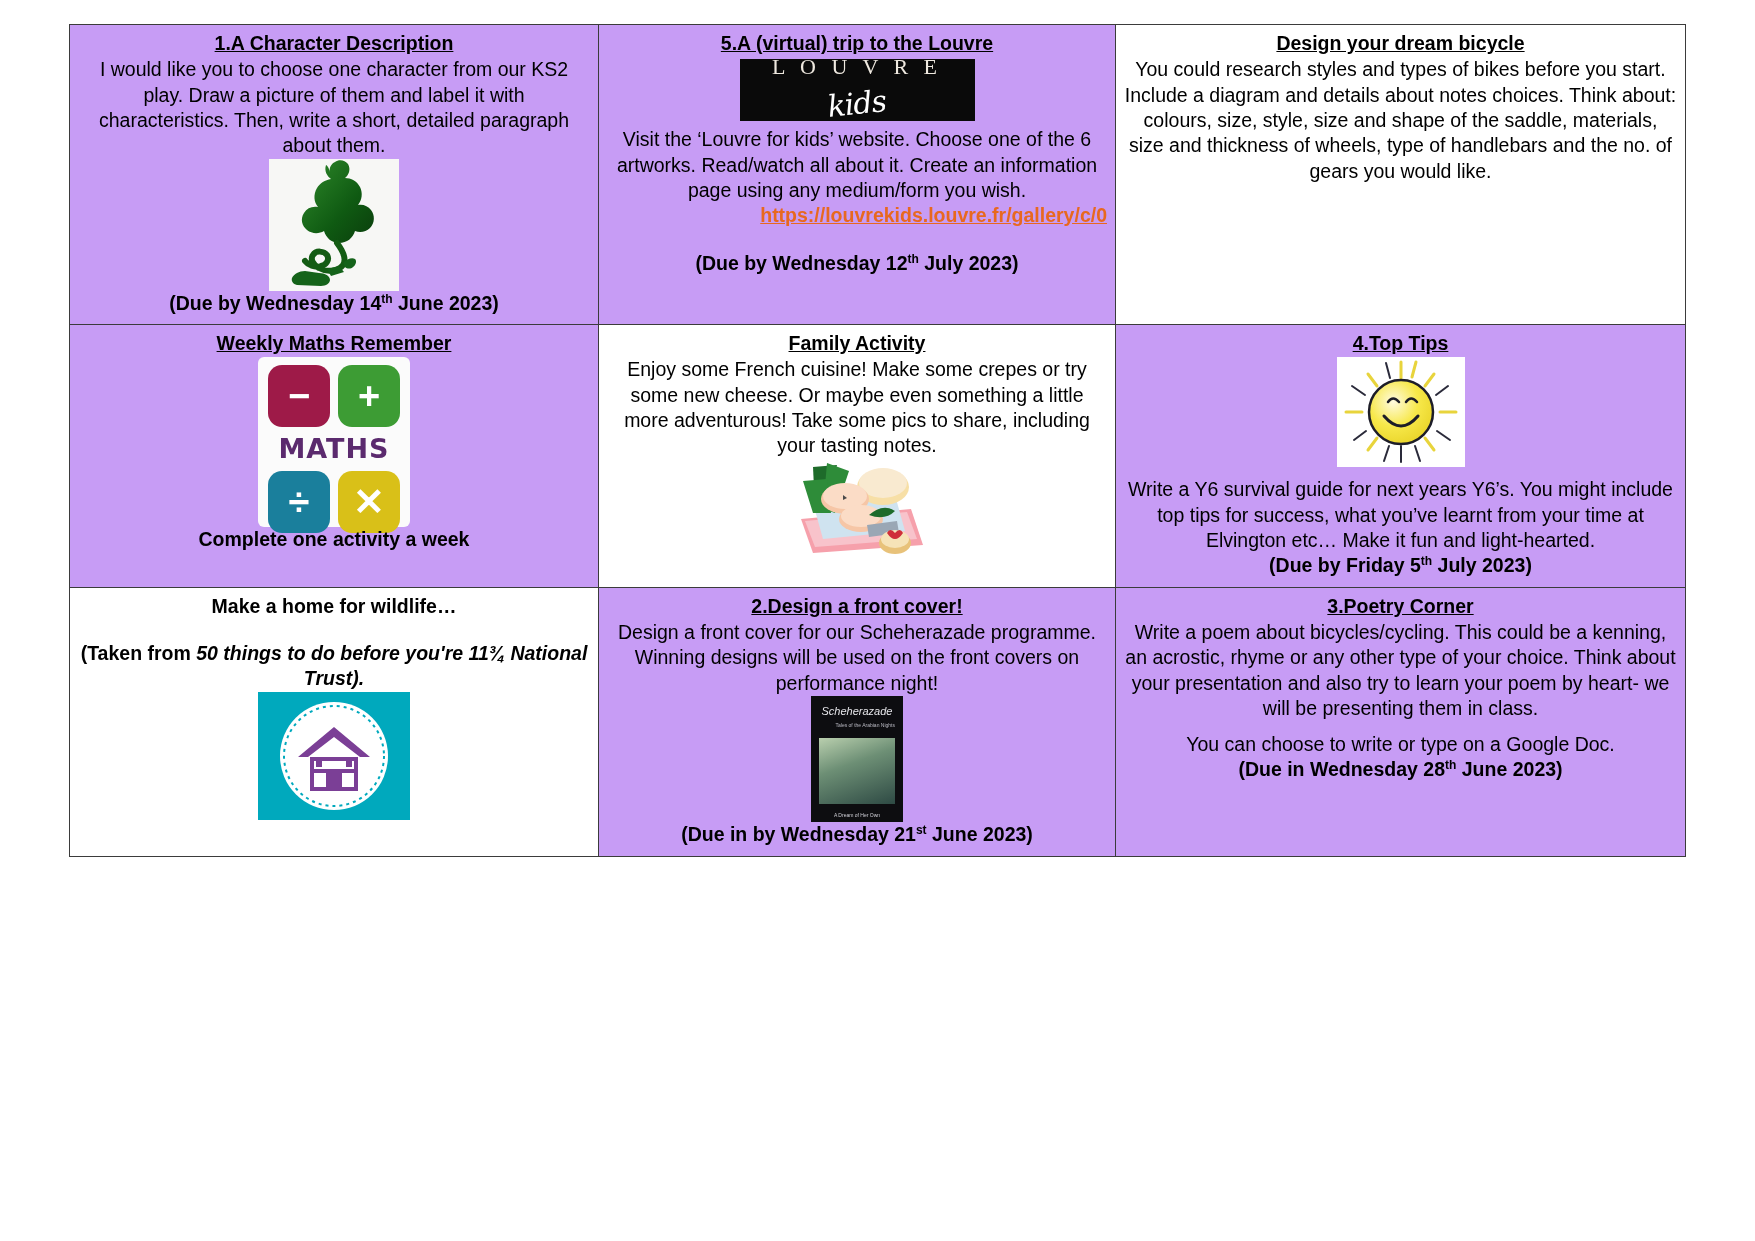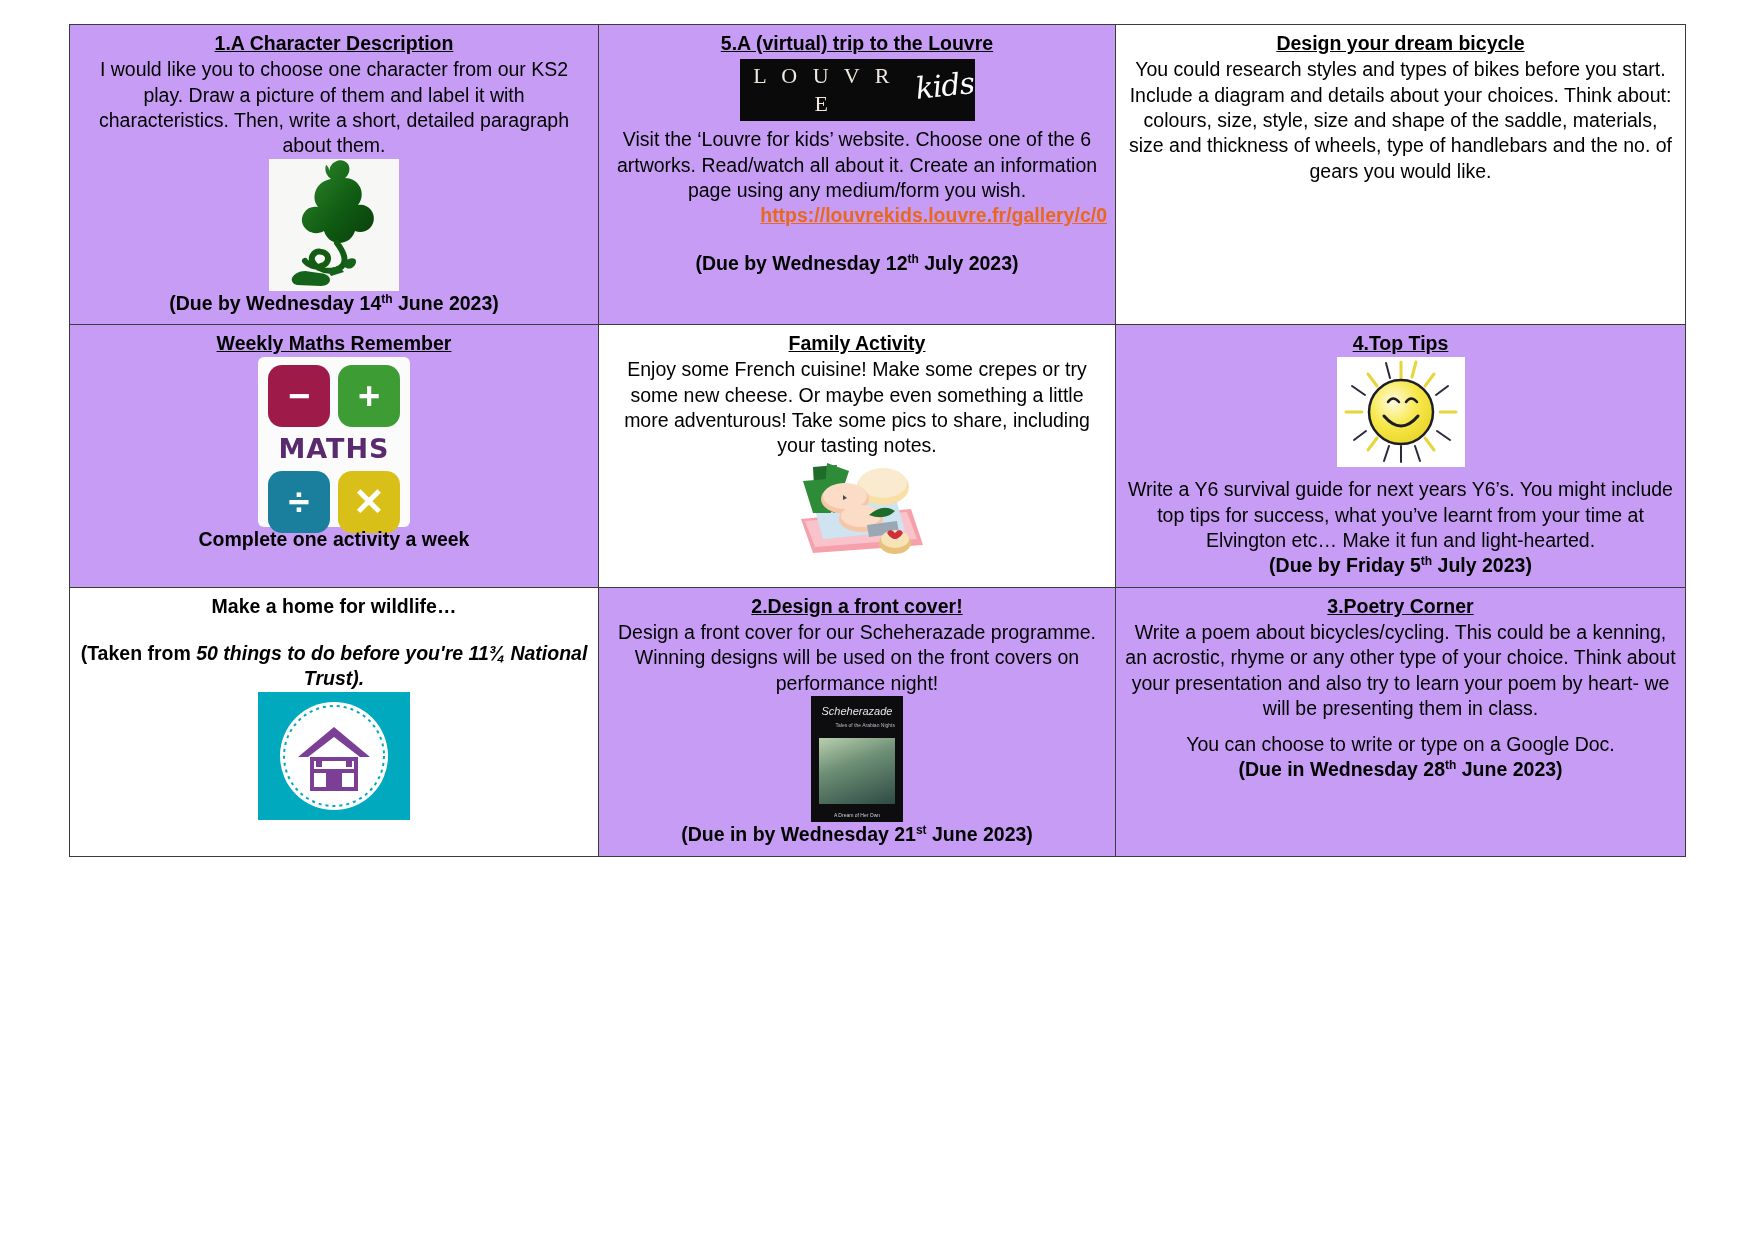--- a/index.html
+++ b/index.html
@@ -101,20 +101,21 @@
 
   
   .louvre-logo {
     width: 235px; height: 62px;
     background: #0a0a0a;
     display: flex;
     align-items: center;
     justify-content: center;
     gap: 8px;
     margin: 2px 0 6px 0;
+    flex-direction: column;
   }
   .louvre-word {
     font-family: "Liberation Serif", serif;
     color: #efe9e0;
     font-size: 22px;
     letter-spacing: 5px;
     font-weight: normal;
   }
   .kids-word {
     font-family: "DejaVu Serif", serif;
@@ -258,21 +259,21 @@
           </div>
           <span class="cell-body">Visit the ‘Louvre for kids’ website. Choose one of the 6 artworks. Read/watch all about it. Create an information page using any medium/form you wish.</span>
           <a class="link" href="#">https://louvrekids.louvre.fr/gallery/c/0</a>
           <div class="spacer-md"></div>
           <span class="cell-due"><span>(Due by Wednesday 12</span><sup>th</sup><span> July 2023)</span></span>
         </td>
 
         <td class="col3 white">
           <span class="cell-title">Design your dream bicycle</span>
           <span class="cell-body">You could research styles and types of bikes before you start.
- Include a diagram and details about your choices.
+ Include a diagram and details about notes choices.
  Think about:  colours, size, style, size and shape of the saddle, materials, size and thickness of wheels, type of handlebars and the no. of gears you would like.</span>
         </td>
       </tr>
 
       <tr>
 
         <td class="col1 purple">
           <span class="cell-title">Weekly Maths Remember</span>
           <div class="img-wrap">
             <div class="maths-img">

